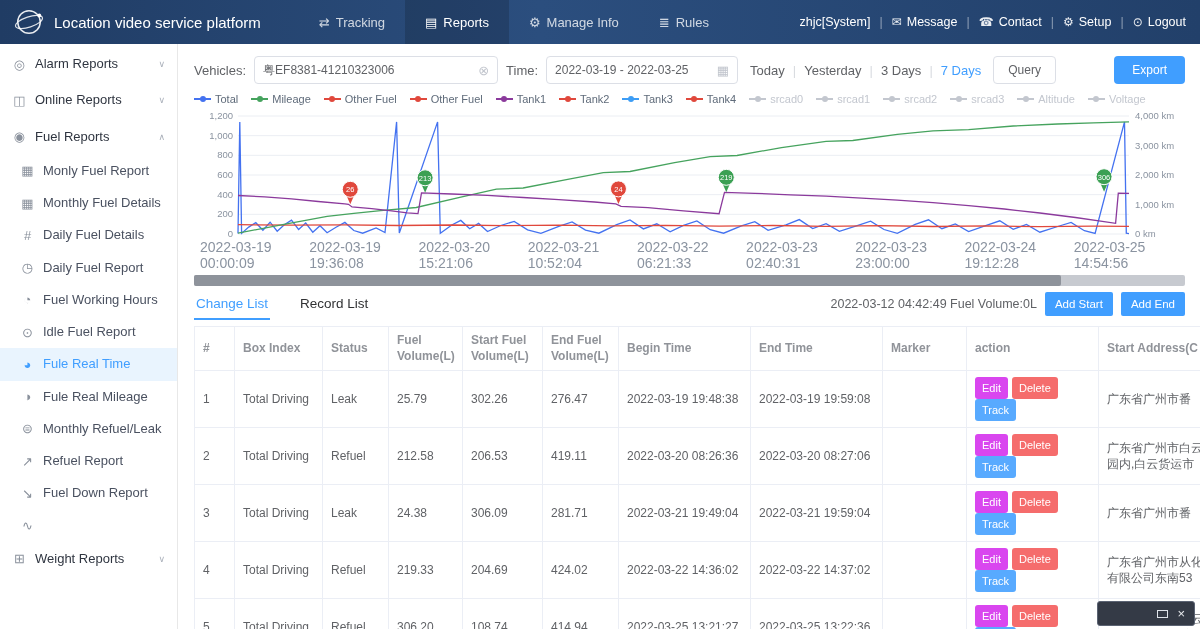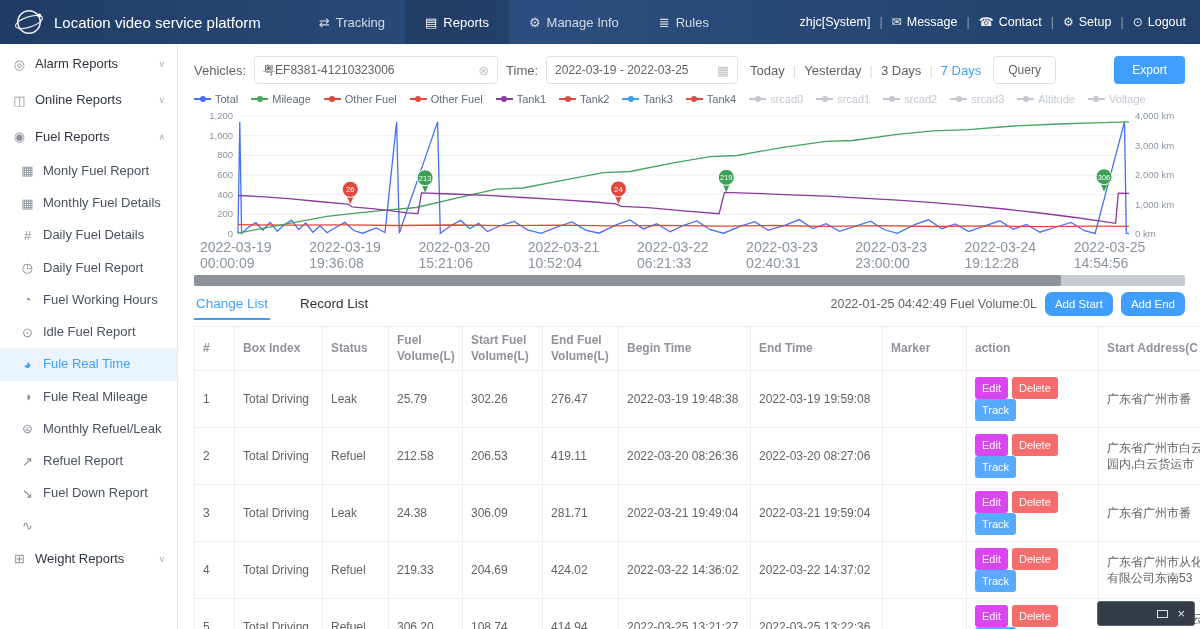--- a/index.html
+++ b/index.html
@@ -68,21 +68,21 @@
   .scrollbar{height:11px;background:#c7cad0;border-radius:2px;margin-top:4px;position:relative;flex:none;cursor:pointer}
   .scroll-thumb{position:absolute;left:0;top:0;height:100%;width:87.5%;background:#8e939b;border-radius:2px}
 
   
   .tabs-row{display:flex;align-items:center;margin-top:2px;height:32px;flex:none}
   .tabs{display:flex;gap:28px;height:100%}
   .tab{font-size:13.5px;color:#303133;display:flex;align-items:center;cursor:pointer;
     border-bottom:2px solid transparent;padding:0 2px}
   .tab.active{color:#409eff;border-bottom-color:#409eff}
   .tabs-right{margin-left:auto;display:flex;align-items:center;gap:8px;font-size:12.5px;color:#606266}
-  .btn-mini{height:24px;padding:0 9px;font-size:11.5px;border-radius:7px;white-space:nowrap}
+  .btn-mini{height:24px;padding:0 9px;font-size:11.5px;border-radius:2px;white-space:nowrap}
 
   
   .table-wrap{margin-top:6px;margin-right:-15px;overflow:hidden;flex:none}
   table{border-collapse:collapse;table-layout:fixed;width:1024px;font-size:12px;color:#606266}
   th,td{border:1px solid #ebeef5;padding:6px 8px;text-align:left;vertical-align:middle;overflow:hidden}
   th{color:#909399;font-weight:bold;font-size:12px;height:38px;line-height:1.3}
   td{height:47px;line-height:1.35}
   .addr-line{display:block;white-space:nowrap}
   .act-btn{height:22px;padding:0 7px;font-size:11px;border-radius:3px;color:#fff;border:none;
     cursor:pointer;margin-right:4px;font-family:inherit}
@@ -390,21 +390,21 @@
       <div class="scrollbar">
         <div class="scroll-thumb"></div>
       </div>
 
       <div class="tabs-row">
         <div class="tabs" id="tabs">
             <div class="tab active">Change List</div>
             <div class="tab">Record List</div>
           </div>
         <div class="tabs-right">
-          <span>2022-01-25 04:42:49 Fuel Volume:0L</span>
+          <span>2022-03-12 04:42:49 Fuel Volume:0L</span>
           <button class="btn btn-primary btn-mini">Add Start</button>
           <button class="btn btn-primary btn-mini">Add End</button>
         </div>
       </div>
 
       <div class="table-wrap">
         <table>
           <colgroup id="cols">
               <col style="width:40px">
               <col style="width:88px">

